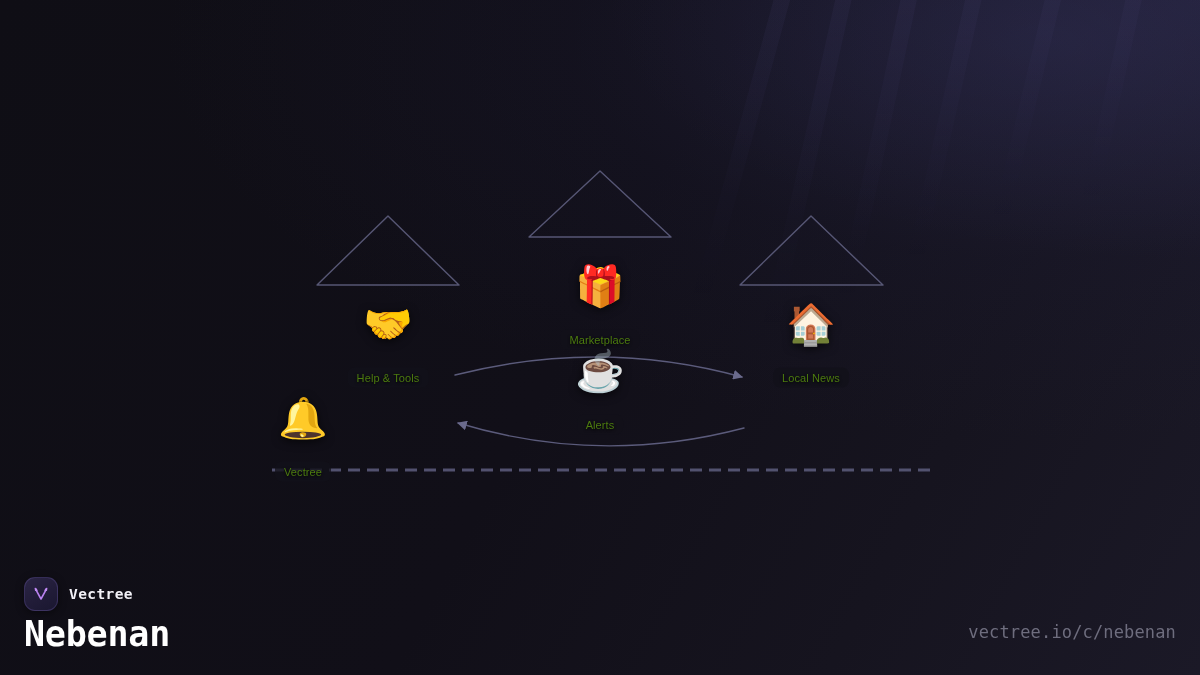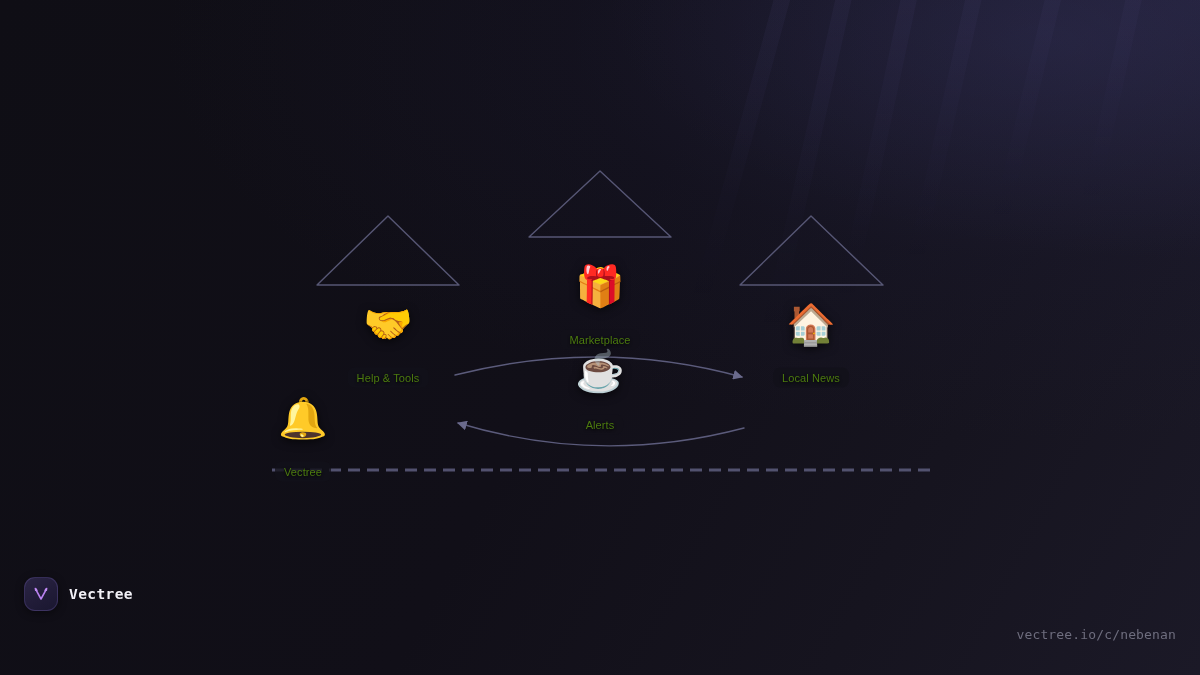--- a/index.html
+++ b/index.html
@@ -117,21 +117,21 @@
     font-weight: 700;
     letter-spacing: -.2px;
     color: #ffffff;
     line-height: 44px;
   }
   #footer-url {
     position: absolute;
     right: 24px;
     bottom: 33px;
     font-family: "DejaVu Sans Mono", "Liberation Mono", monospace;
-    font-size: 13px;
+    font-size: 17px;
     letter-spacing: .15px;
     color: #6e6d7e;
   }
 </style>
 </head>
 <body>
 
 <div id="bg-wash"></div>
 
 <svg id="bg-streaks" viewBox="0 0 1200 675" preserveAspectRatio="none">
@@ -213,16 +213,17 @@
         <path d="M6 7 L12 18 L18 7"></path>
         <path d="M5.2 5.4 L7.0 8.0"></path>
         <path d="M18.8 5.4 L17.0 8.0"></path>
         <circle cx="6" cy="7" r="1.5" fill="#c58ff5" stroke="none"></circle>
         <circle cx="18" cy="7" r="1.5" fill="#c58ff5" stroke="none"></circle>
       </svg>
     </div>
     <div id="brand-name">Vectree</div>
   </div>
 
+  <div id="community-title">Nebenan</div>
 
   <div id="footer-url">vectree.io/c/nebenan</div>
 
 </div>
 
 </body></html>

